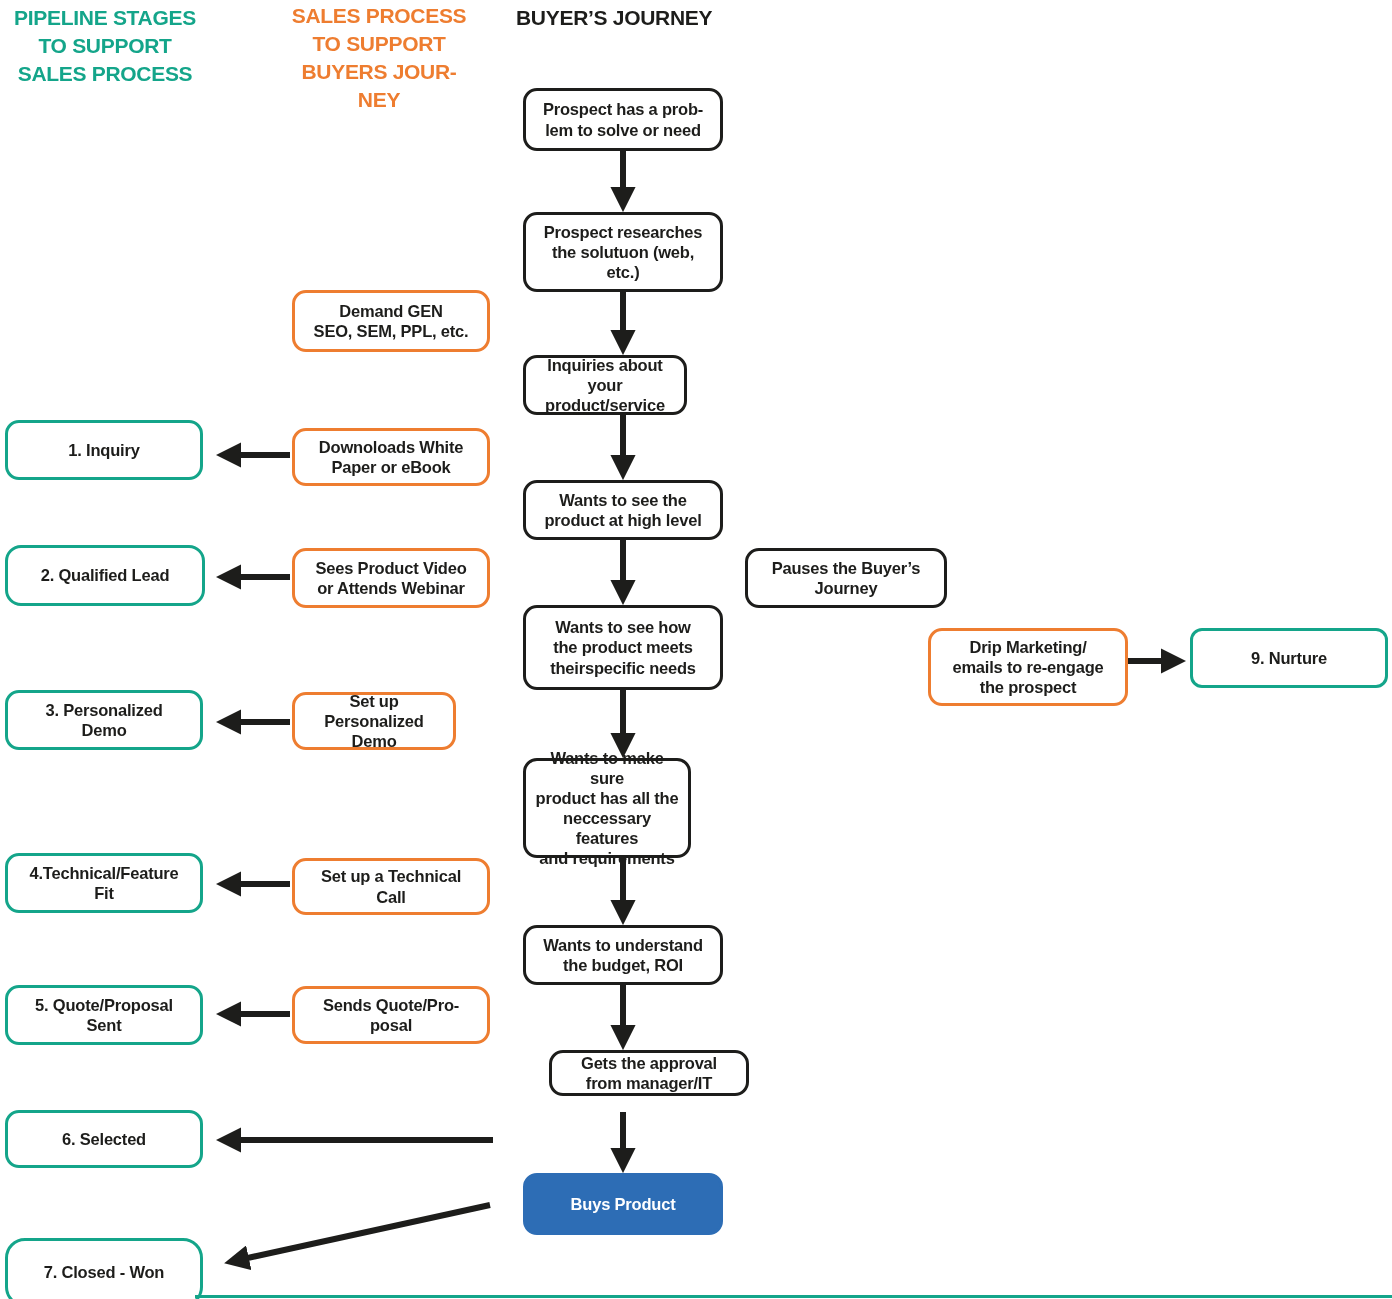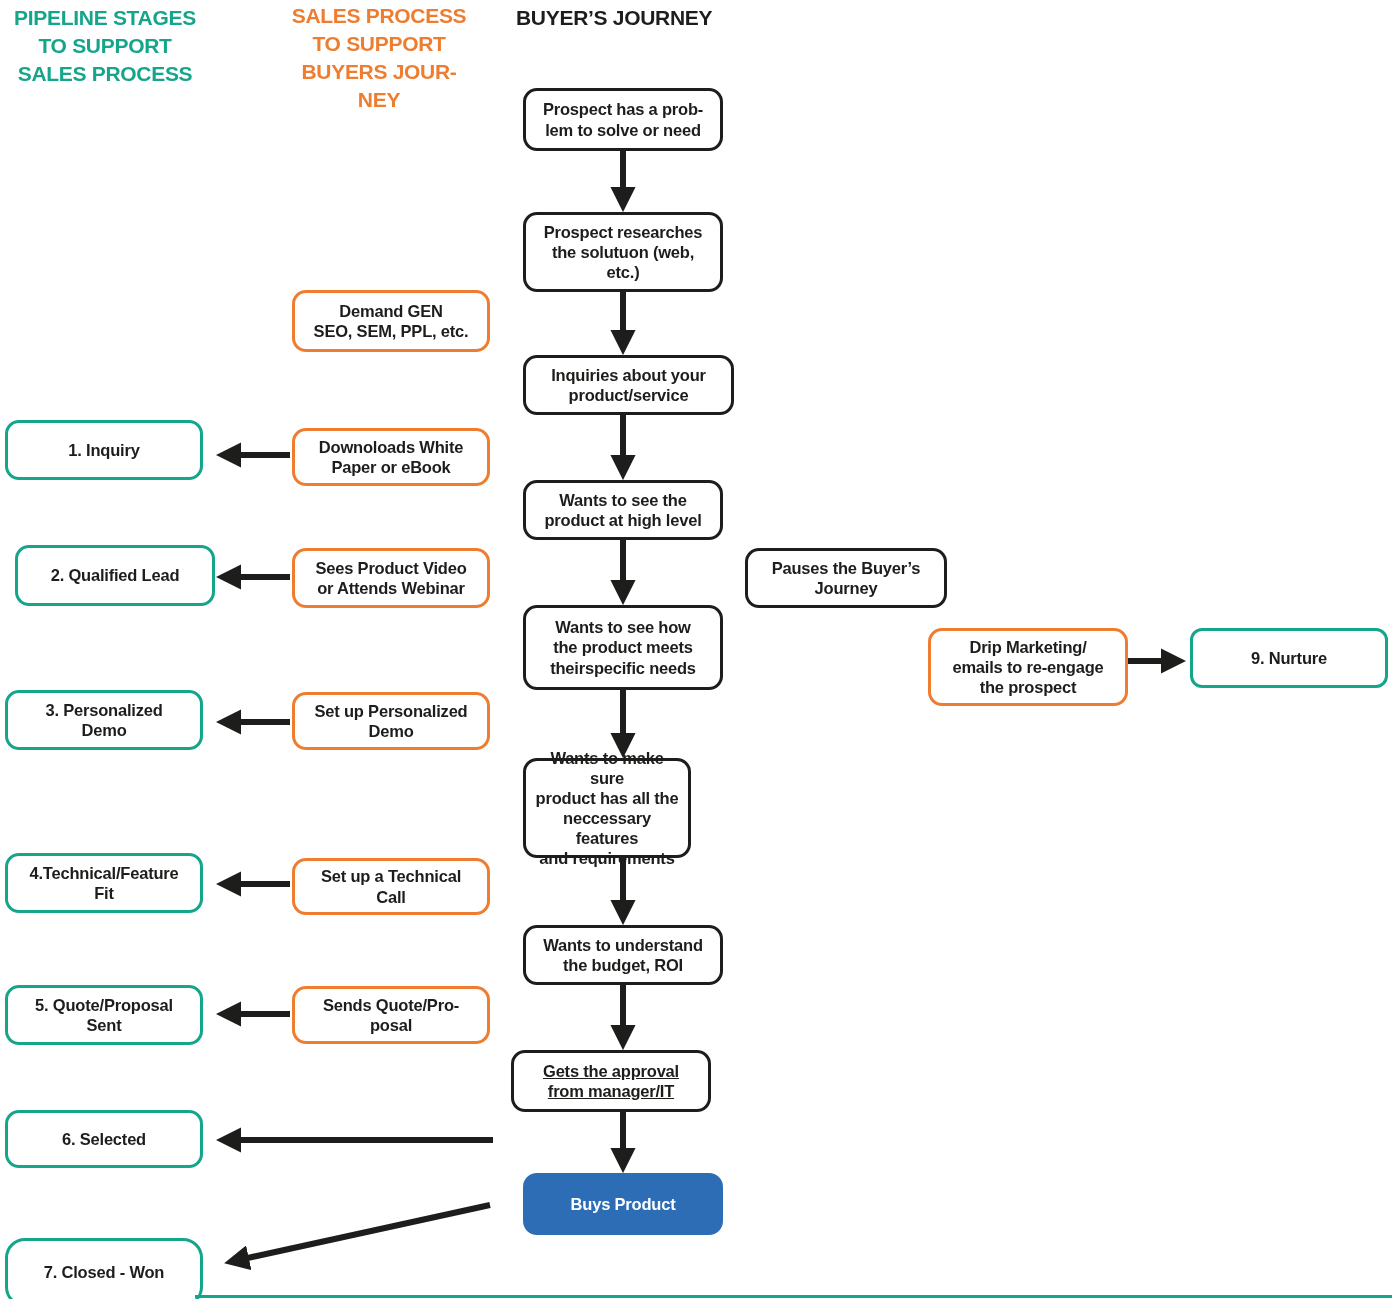--- a/index.html
+++ b/index.html
@@ -66,62 +66,62 @@
 TO SUPPORT
 BUYERS JOUR-
 NEY</div>
   <div class="hdr ink" style="left:516px;top:4px;width:230px;">BUYER’S JOURNEY</div>
 
   <div class="node" style="left:523px;top:88px;width:200px;height:63px;">Prospect has a prob-
 lem to solve or need</div>
   <div class="node" style="left:523px;top:212px;width:200px;height:80px;">Prospect researches
 the solutuon (web,
 etc.)</div>
-  <div class="node" style="left:523px;top:355px;width:211px;height:60px;">Inquiries about your
+  <div class="node" style="left:523px;top:355px;width:164px;height:60px;">Inquiries about your
 product/service</div>
   <div class="node" style="left:523px;top:480px;width:200px;height:60px;">Wants to see  the
 product at high level</div>
   <div class="node" style="left:523px;top:605px;width:200px;height:85px;text-align:center;">Wants to see how
 the product meets
 theirspecific needs</div>
   <div class="node" style="left:523px;top:758px;width:168px;height:100px;">Wants to make sure
 product has all the
 neccessary features
 and requirements</div>
   <div class="node" style="left:523px;top:925px;width:200px;height:60px;">Wants to understand
 the budget, ROI</div>
-  <div class="node" style="left:511px;top:1050px;width:200px;height:62px;text-decoration:underline;">Gets the approval
+  <div class="node" style="left:549px;top:1050px;width:200px;height:46px;">Gets the approval
 from manager/IT</div>
   <div class="node blue" style="left:523px;top:1173px;width:200px;height:62px;">Buys Product</div>
 
   <div class="node" style="left:745px;top:548px;width:202px;height:60px;">Pauses the Buyer’s
 Journey</div>
   <div class="node orange" style="left:928px;top:628px;width:200px;height:78px;">Drip Marketing/
 emails to re-engage
 the prospect</div>
   <div class="node teal" style="left:1190px;top:628px;width:198px;height:60px;border-radius:12px;">9. Nurture</div>
 
   <div class="node teal" style="left:5px;top:420px;width:198px;height:60px;">1. Inquiry</div>
-  <div class="node teal" style="left:15px;top:545px;width:200px;height:61px;">2. Qualified Lead</div>
+  <div class="node teal" style="left:5px;top:545px;width:200px;height:61px;border-radius:16px;">2. Qualified Lead</div>
   <div class="node teal" style="left:5px;top:690px;width:198px;height:60px;">3. Personalized
 Demo</div>
   <div class="node teal" style="left:5px;top:853px;width:198px;height:60px;">4.Technical/Feature
 Fit</div>
   <div class="node teal" style="left:5px;top:985px;width:198px;height:60px;">5. Quote/Proposal
 Sent</div>
   <div class="node teal" style="left:5px;top:1110px;width:198px;height:58px;">6. Selected</div>
   <div class="node teal" style="left:5px;top:1238px;width:198px;height:69px;border-radius:20px;">7. Closed - Won</div>
 
   <div class="node orange" style="left:292px;top:290px;width:198px;height:62px;">Demand GEN
 SEO, SEM, PPL, etc.</div>
   <div class="node orange" style="left:292px;top:428px;width:198px;height:58px;">Downoloads White
 Paper or eBook</div>
   <div class="node orange" style="left:292px;top:548px;width:198px;height:60px;">Sees Product Video
 or Attends Webinar</div>
-  <div class="node orange" style="left:292px;top:692px;width:198px;height:58px;">Set up Personalized
+  <div class="node orange" style="left:292px;top:692px;width:164px;height:58px;">Set up Personalized
 Demo</div>
   <div class="node orange" style="left:292px;top:858px;width:198px;height:57px;">Set up a Technical
 Call</div>
   <div class="node orange" style="left:292px;top:986px;width:198px;height:58px;">Sends Quote/Pro-
 posal</div>
 
   <svg class="arrows" width="1392" height="1299" viewBox="0 0 1392 1299">
     <defs>
       <marker id="ah" viewBox="0 0 10 10" refX="6" refY="5" markerWidth="4.2" markerHeight="4.2" orient="auto-start-reverse">
         <path d="M0,0 L10,5 L0,10 z" fill="#1d1d1b"></path>

